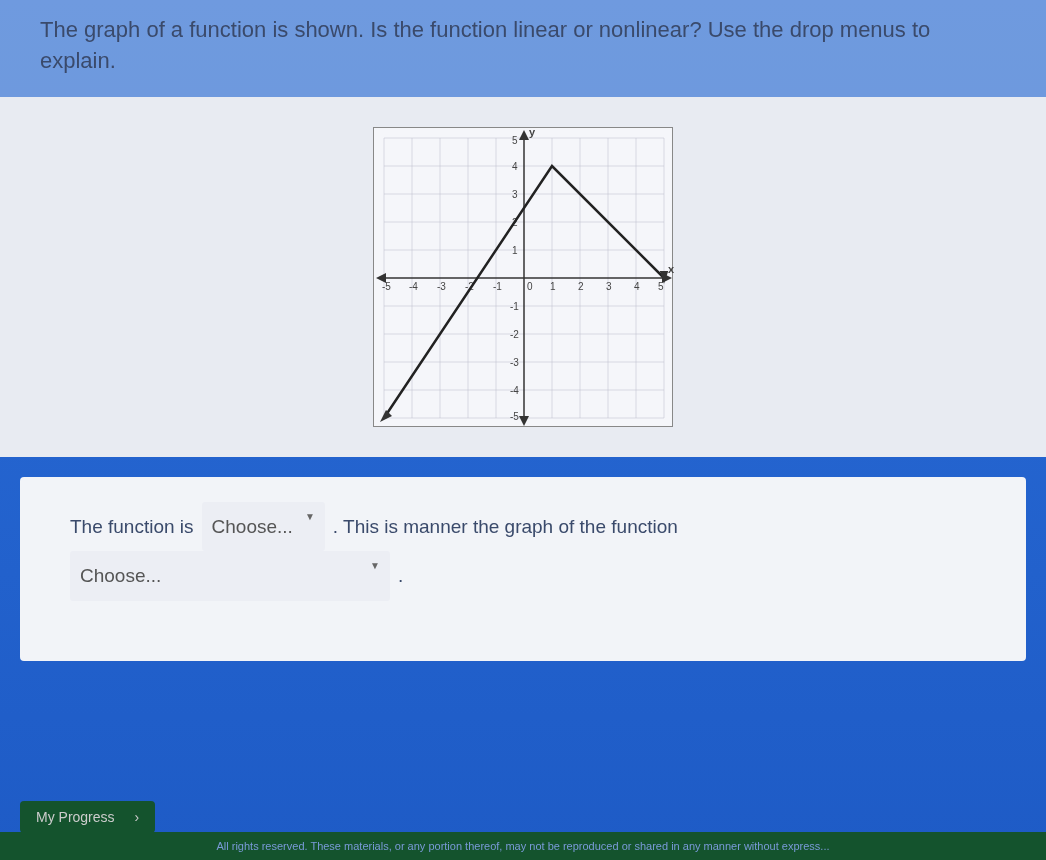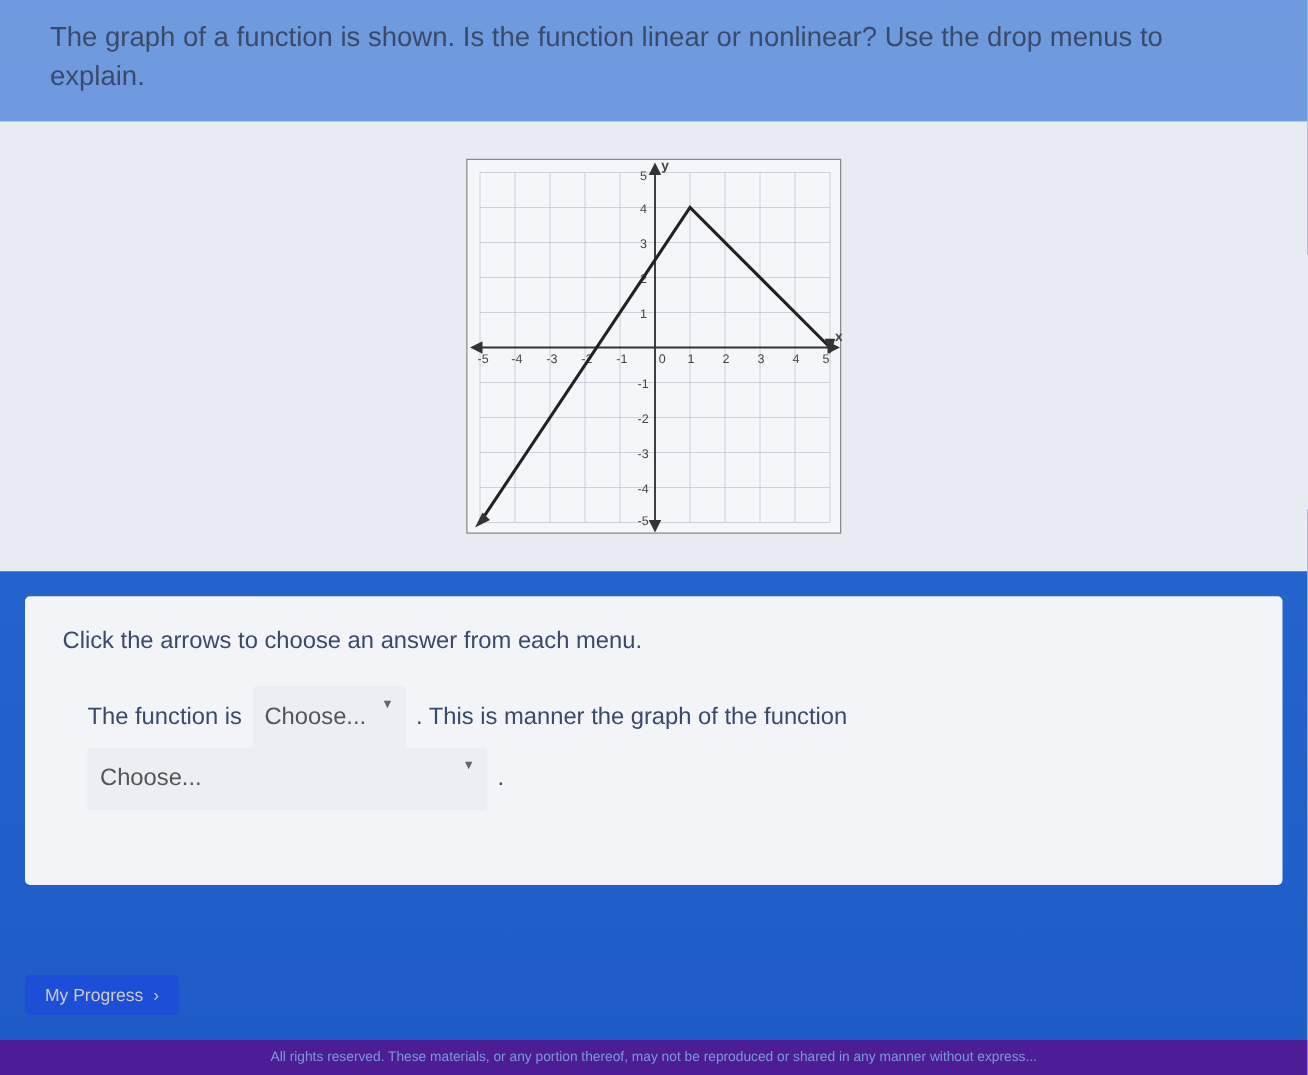--- a/index.html
+++ b/index.html
@@ -68,40 +68,40 @@
       gap: 12px;
       min-width: 100px;
     }
     .dropdown.wide { min-width: 320px; justify-content: space-between; }
     .caret {
       font-size: 10px;
       color: #666;
     }
     .progress-btn {
       position: absolute;
-      bottom: 48px;
+      bottom: 27px;
       left: 20px;
-      background: #1d4ed8;
+      background: #14532d;
       color: #ccc;
       padding: 8px 16px;
       font-size: 14px;
       border-radius: 4px;
       border: none;
       cursor: pointer;
       display: flex;
       align-items: center;
-      gap: 8px;
+      gap: 20px;
     }
     .footer-bar {
       position: absolute;
       bottom: 0;
       left: 0;
       right: 0;
       height: 28px;
-      background: #4c1d95;
+      background: #14532d;
       color: #7a9ad8;
       font-size: 11px;
       display: flex;
       align-items: center;
       justify-content: center;
       overflow: hidden;
     }
     svg .grid-line { stroke: #b8b8c8; stroke-width: 0.5; }
     svg .axis-line { stroke: #333; stroke-width: 1.5; }
     svg .func-line { stroke: #222; stroke-width: 2.5; fill: none; }
@@ -179,21 +179,20 @@
 
       <polyline class="func-line" points="10,290 178,38 290,150"></polyline>
 
       <polygon class="arrow" points="6,294 18,288 12,282"></polygon>
       <polygon class="arrow" points="294,154 282,148 288,142" transform="rotate(45 290 150)"></polygon>
     </svg>
   </div>
 </div>
 
 <div class="answer-panel">
-  <div class="instruction">Click the arrows to choose an answer from each menu.</div>
   <div class="answer-line">
     <span>The function is</span>
     <span class="dropdown">
       <span>Choose...</span>
       <span class="caret">▼</span>
     </span>
     <span>. This is manner the graph of the function</span>
   </div>
   <div class="answer-line">
     <span class="dropdown wide">

